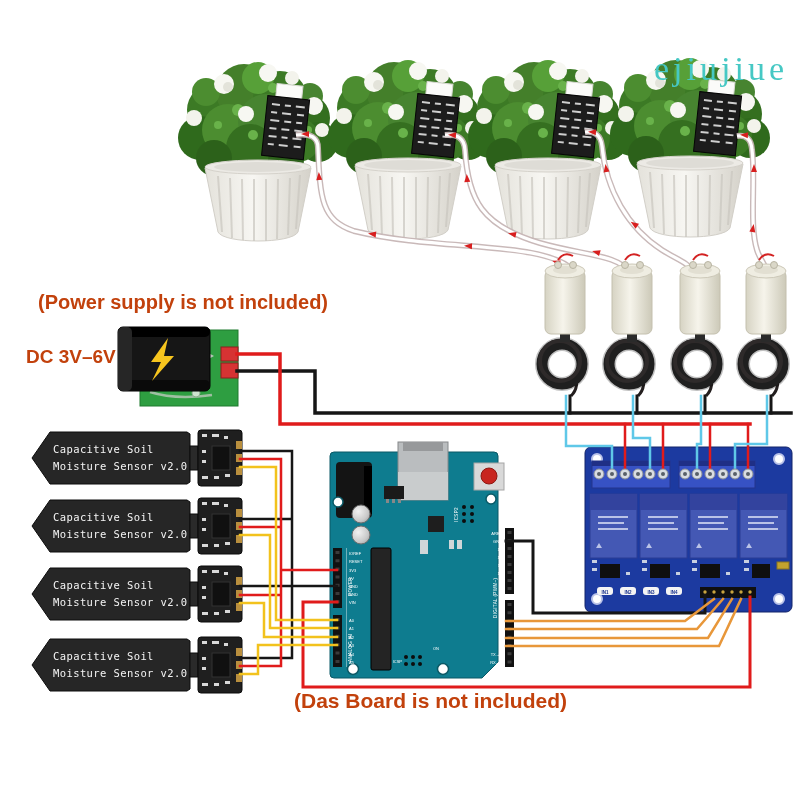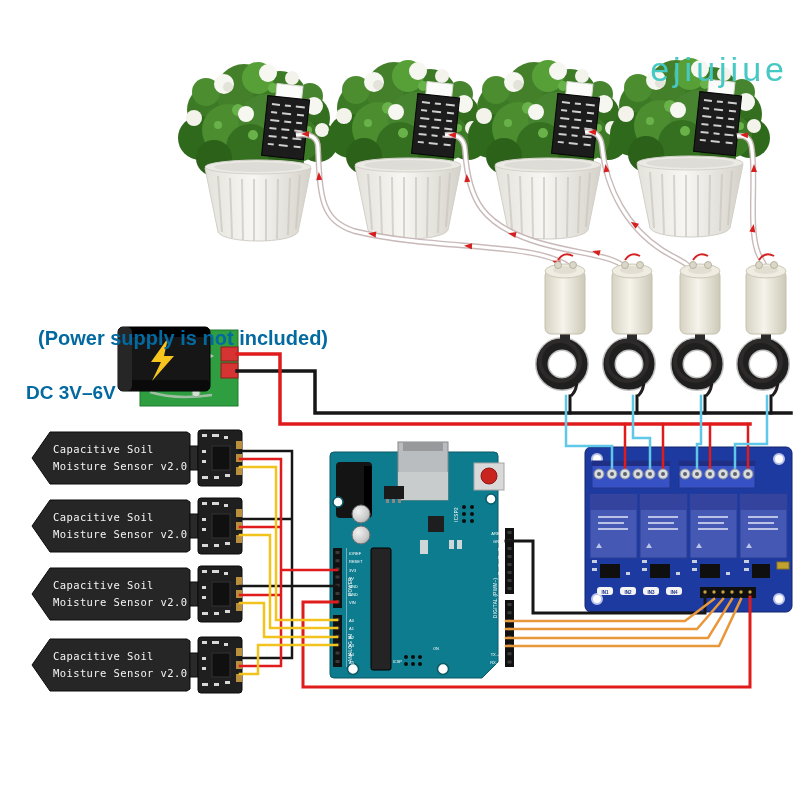--- a/index.html
+++ b/index.html
@@ -1,21 +1,21 @@
 <!DOCTYPE html>
 <html><head>
 <meta charset="utf-8">
 <style>
   html,body{margin:0;padding:0;background:#fff;}
   .canvas{position:relative;width:800px;height:800px;background:#ffffff;overflow:hidden;
           font-family:"Liberation Sans",sans-serif;}
   .scene{position:absolute;left:0;top:0;}
-  .watermark{position:absolute;top:50px;right:12px;font-family:Liberation Sans, sans-serif;
+  .watermark{position:absolute;top:50px;right:12px;font-family:Liberation Serif, serif;
              font-size:34px;letter-spacing:4px;color:#46c8c4;}
-  .cap{position:absolute;font-weight:700;color:#0369a1;font-size:20px;white-space:nowrap;margin-top:36px;}
+  .cap{position:absolute;font-weight:700;color:#c2410c;font-size:20px;white-space:nowrap;}
   .cap1{left:38px;top:291px;}
   .cap2{left:26px;top:346px;font-size:19px;}
   .cap3{left:294px;top:689px;font-size:21px;}
   text{user-select:none;}
   .sensor-txt{font-family:"DejaVu Sans Mono",monospace;font-size:10.5px;fill:#f4f4f4;letter-spacing:.4px;}
   .pl{font-size:4px;fill:#fff;}
   .plr{font-size:4px;fill:#fff;text-anchor:end;}
   .sl{font-size:4.5px;fill:#fff;letter-spacing:.4px;}
   .inlbl{font-size:4.5px;fill:#16308e;text-anchor:middle;font-weight:bold;}
   .wire{fill:none;stroke-linecap:square;stroke-linejoin:miter;}
@@ -460,13 +460,14 @@
   <text class="inlbl" x="605" y="594">IN1</text>
   <text class="inlbl" x="628" y="594">IN2</text>
   <text class="inlbl" x="651" y="594">IN3</text>
   <text class="inlbl" x="674" y="594">IN4</text>
 </g>
 </svg>
 
 <div class="watermark">ejiujiue</div>
 <div class="cap cap1">(Power supply is not included)</div>
 <div class="cap cap2">DC 3V–6V</div>
+<div class="cap cap3">(Das Board is not included)</div>
 </div>
 
 </body></html>

